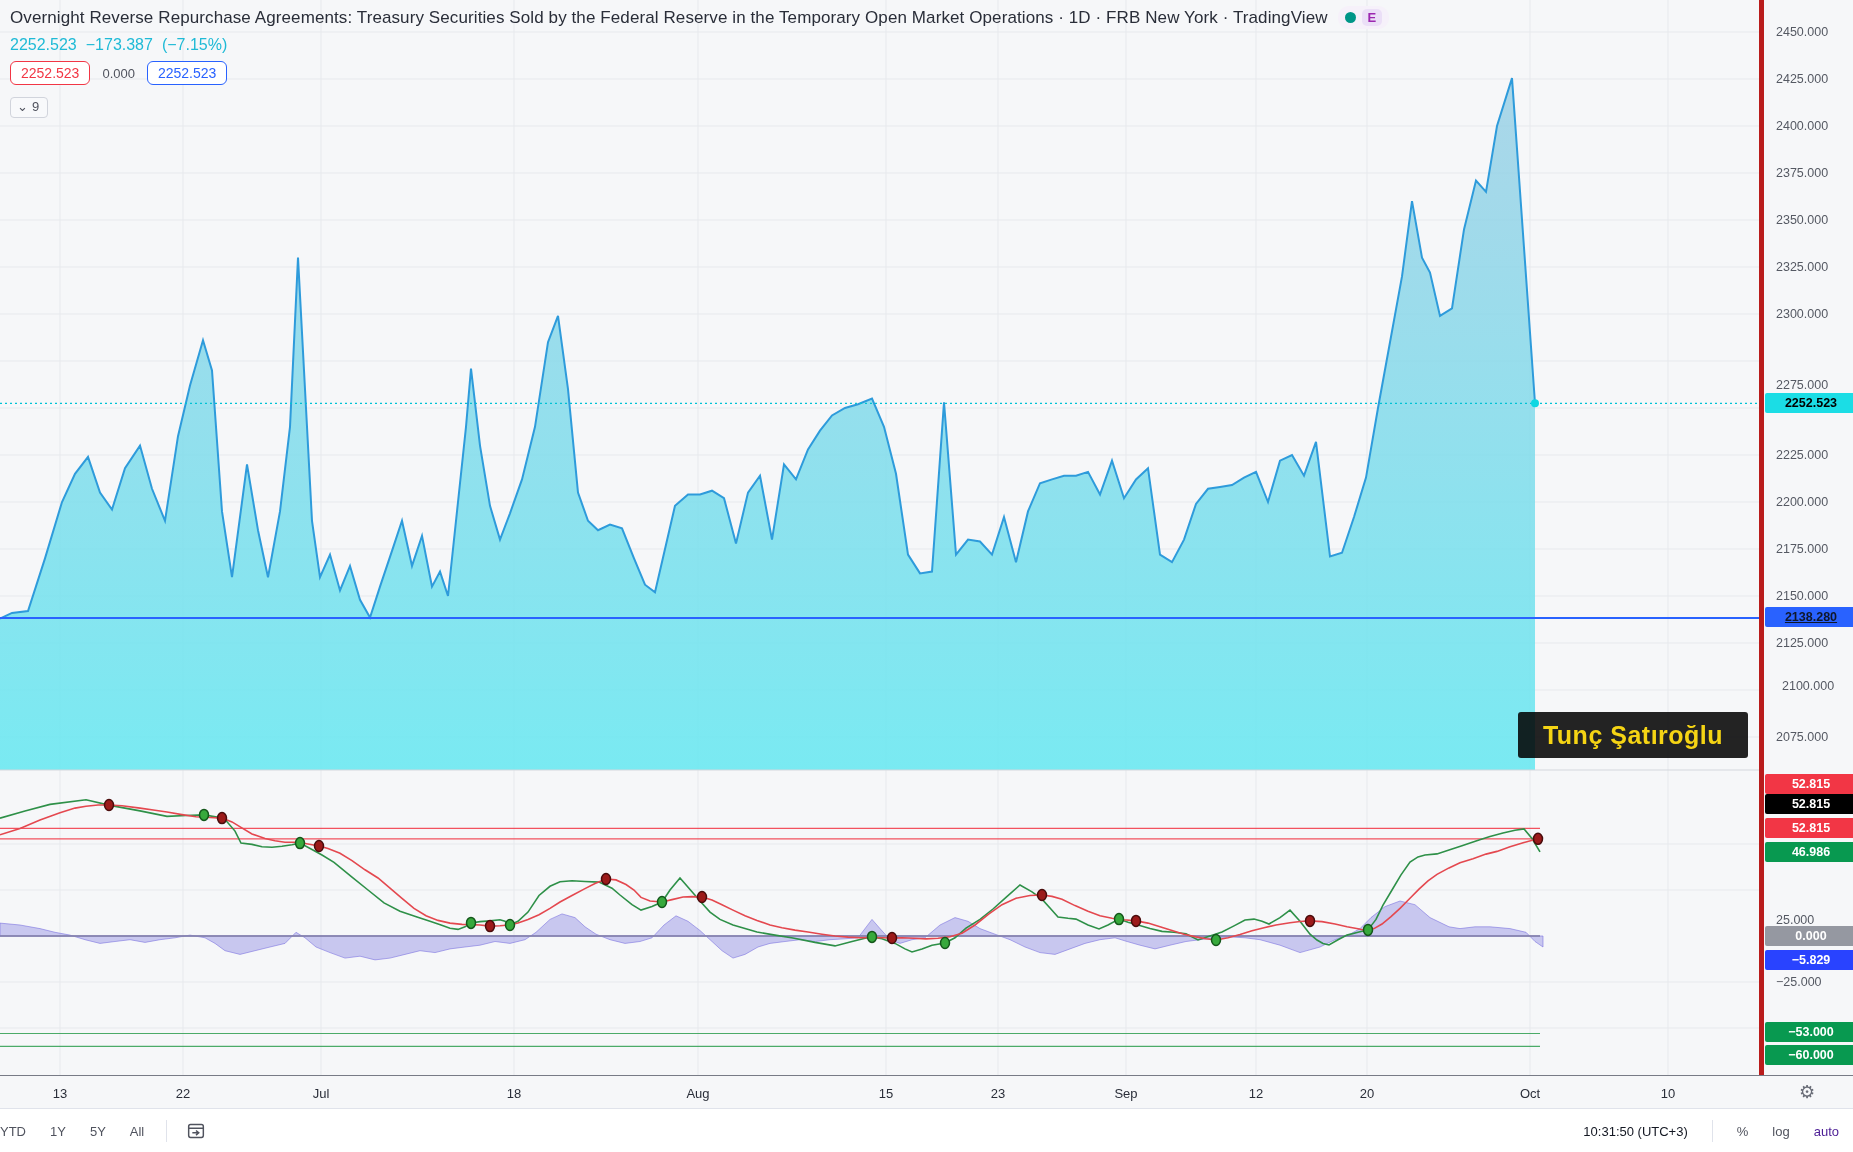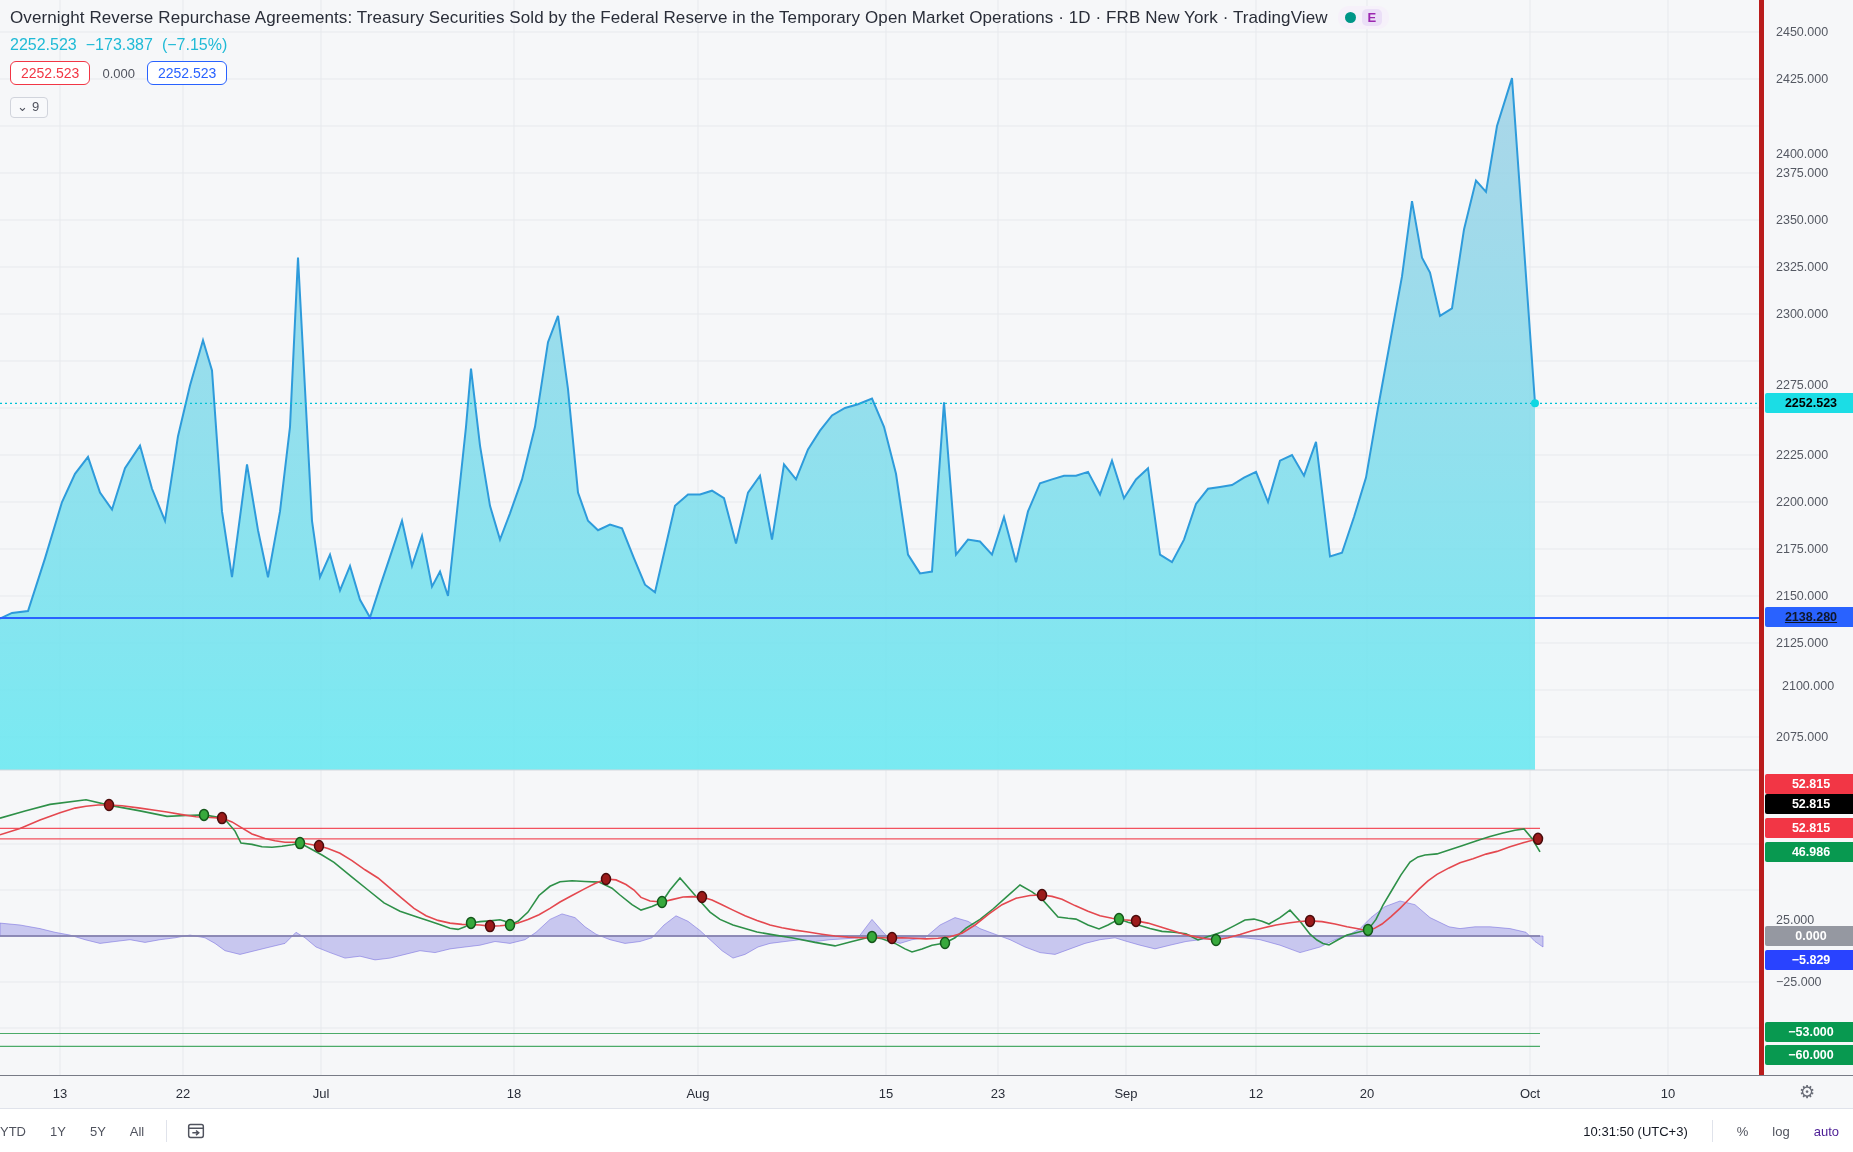--- a/index.html
+++ b/index.html
@@ -163,25 +163,26 @@
       <span class="lvl-badge lvl-blue">2252.523</span>
     </div>
     <div>
       <span class="collapse-btn">
         <span class="chev">⌄</span>
         <span>9</span>
       </span>
     </div>
   </div>
 
+  <div class="wm">Tunç Şatıroğlu</div>
 
   <div class="axis" id="axis">
       <div class="ax-label" style="top: 32px;">2450.000</div>
       <div class="ax-label" style="top: 79px;">2425.000</div>
-      <div class="ax-label" style="top: 126px; margin-top: 28px;">2400.000</div>
+      <div class="ax-label" style="top: 126px;">2400.000</div>
       <div class="ax-label" style="top: 173px;">2375.000</div>
       <div class="ax-label" style="top: 220px;">2350.000</div>
       <div class="ax-label" style="top: 267px;">2325.000</div>
       <div class="ax-label" style="top: 314px;">2300.000</div>
       <div class="ax-label" style="top: 361px; margin-top: 24px;">2275.000</div>
       <div class="ax-label" style="top: 455px;">2225.000</div>
       <div class="ax-label" style="top: 502px;">2200.000</div>
       <div class="ax-label" style="top: 549px;">2175.000</div>
       <div class="ax-label" style="top: 596px;">2150.000</div>
       <div class="ax-label" style="top: 643px;">2125.000</div>

